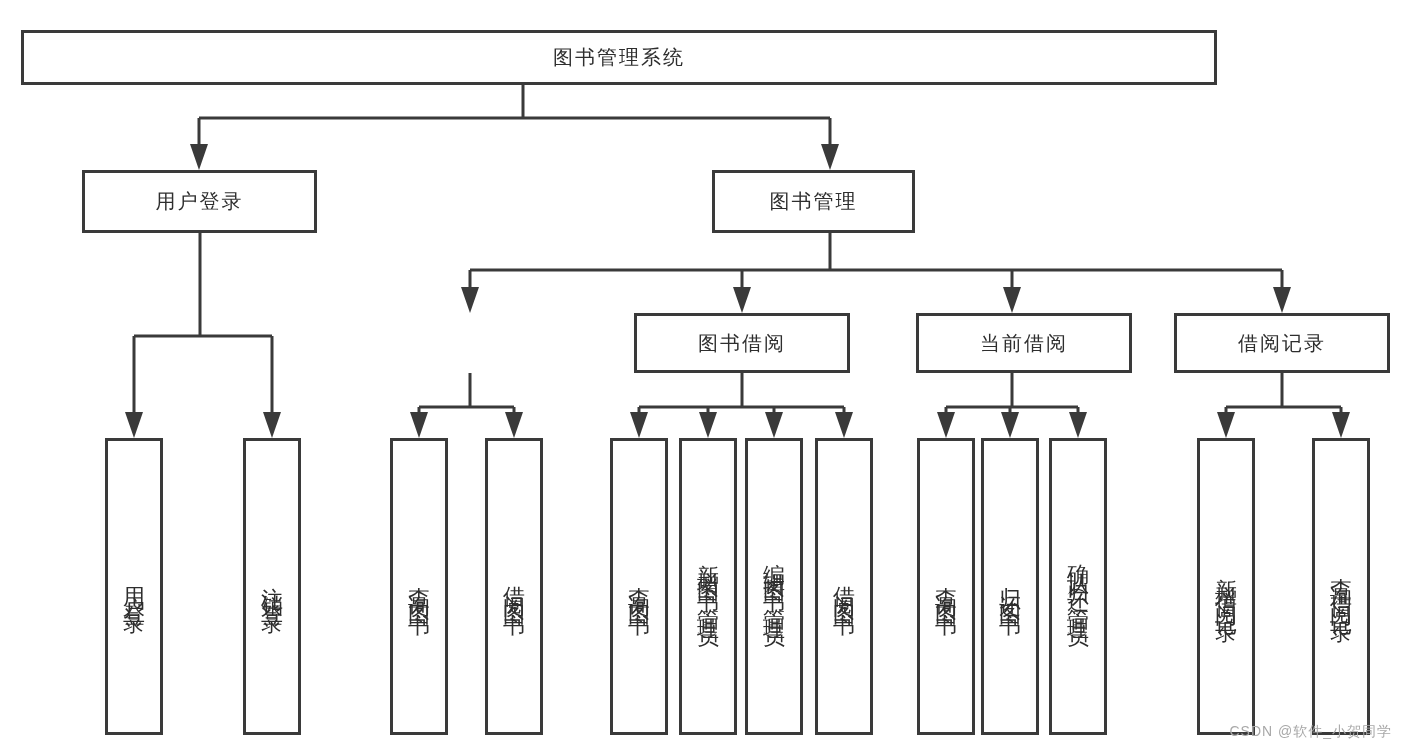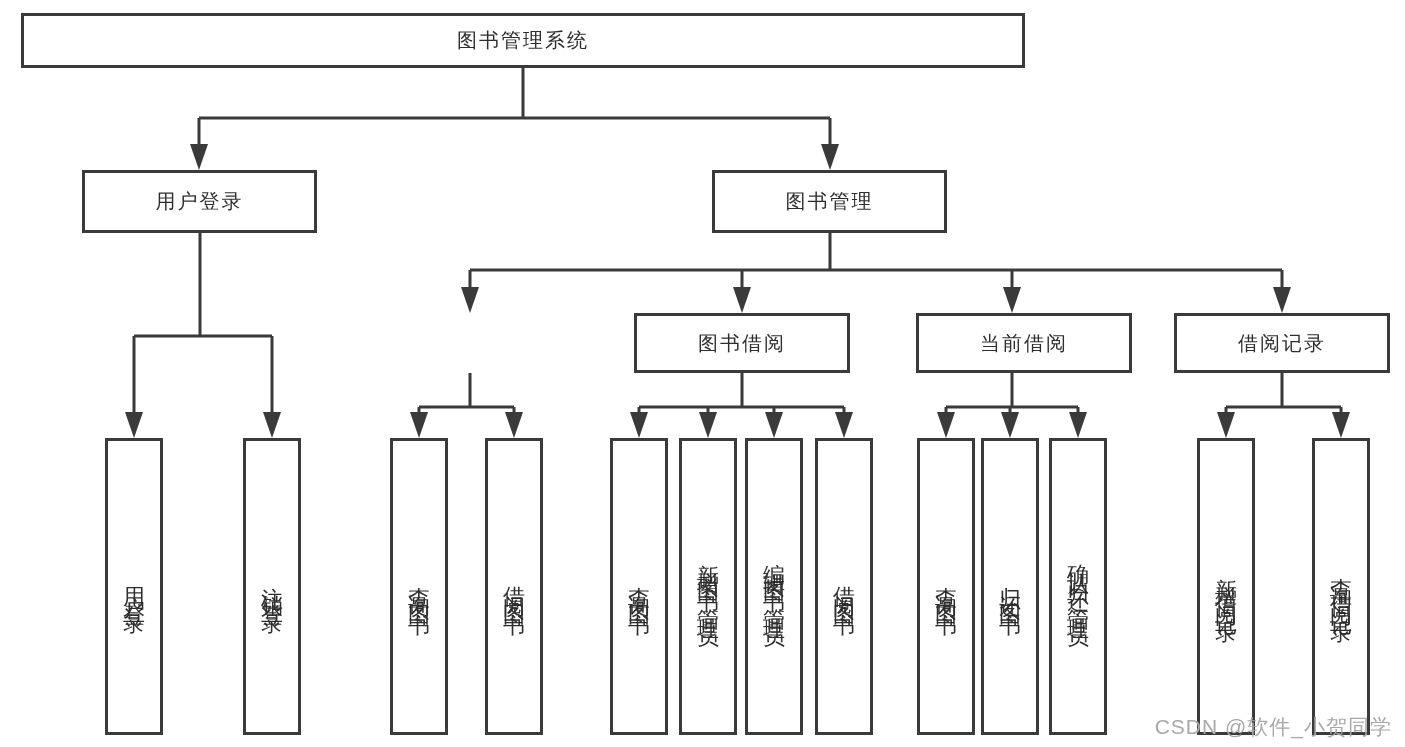--- a/index.html
+++ b/index.html
@@ -15,21 +15,21 @@
     z-index:2;
   }
   .hnode{font-size:20px;letter-spacing:2px;white-space:nowrap;}
   .leaf{
     writing-mode:vertical-rl;
     font-size:22px;letter-spacing:9px;line-height:1;
     white-space:nowrap;
   }
   .watermark{
     position:absolute;right:13px;bottom:6px;z-index:5;
-    font-size:21px;color:#a8a8a8;letter-spacing:1px;white-space:nowrap;
+    font-size:14px;color:#a8a8a8;letter-spacing:1px;white-space:nowrap;
   }
 </style>
 </head>
 <body>
 
 <div class="canvas">
 
   <svg class="connectors" viewBox="0 0 1405 747" xmlns="http://www.w3.org/2000/svg">
 
     <path d="M523 68 V118 M199 118 H830 M199 118 V146 M830 118 V146" stroke="#3a3a3a" stroke-width="3" fill="none"></path>
@@ -62,24 +62,24 @@
       <polygon points="765,412 783,412 774,438"></polygon>
       <polygon points="835,412 853,412 844,438"></polygon>
       <polygon points="937,412 955,412 946,438"></polygon>
       <polygon points="1001,412 1019,412 1010,438"></polygon>
       <polygon points="1069,412 1087,412 1078,438"></polygon>
       <polygon points="1217,412 1235,412 1226,438"></polygon>
       <polygon points="1332,412 1350,412 1341,438"></polygon>
     </g>
   </svg>
 
-  <div class="node hnode" style="left:21px;top:13px;width:1004px;height:55px;">图书管理系统</div>
+  <div class="node hnode" style="left:21px;top:30px;width:1196px;height:55px;">图书管理系统</div>
 
   <div class="node hnode" style="left:82px;top:170px;width:235px;height:63px;">用户登录</div>
-  <div class="node hnode" style="left:712px;top:170px;width:235px;height:63px;">图书管理</div>
+  <div class="node hnode" style="left:712px;top:170px;width:203px;height:63px;">图书管理</div>
 
   <div class="node hnode" style="left:634px;top:313px;width:216px;height:60px;">图书借阅</div>
   <div class="node hnode" style="left:904px;top:313px;width:216px;height:60px;margin-left:12px;">当前借阅</div>
   <div class="node hnode" style="left:1174px;top:313px;width:216px;height:60px;">借阅记录</div>
 
   <div class="node leaf" style="left:105px;top:438px;width:58px;height:297px;">用户登录</div>
   <div class="node leaf" style="left:243px;top:438px;width:58px;height:297px;">注销登录</div>
 
   <div class="node leaf" style="left:390px;top:438px;width:58px;height:297px;">查询图书</div>
   <div class="node leaf" style="left:485px;top:438px;width:58px;height:297px;">借阅图书</div>

